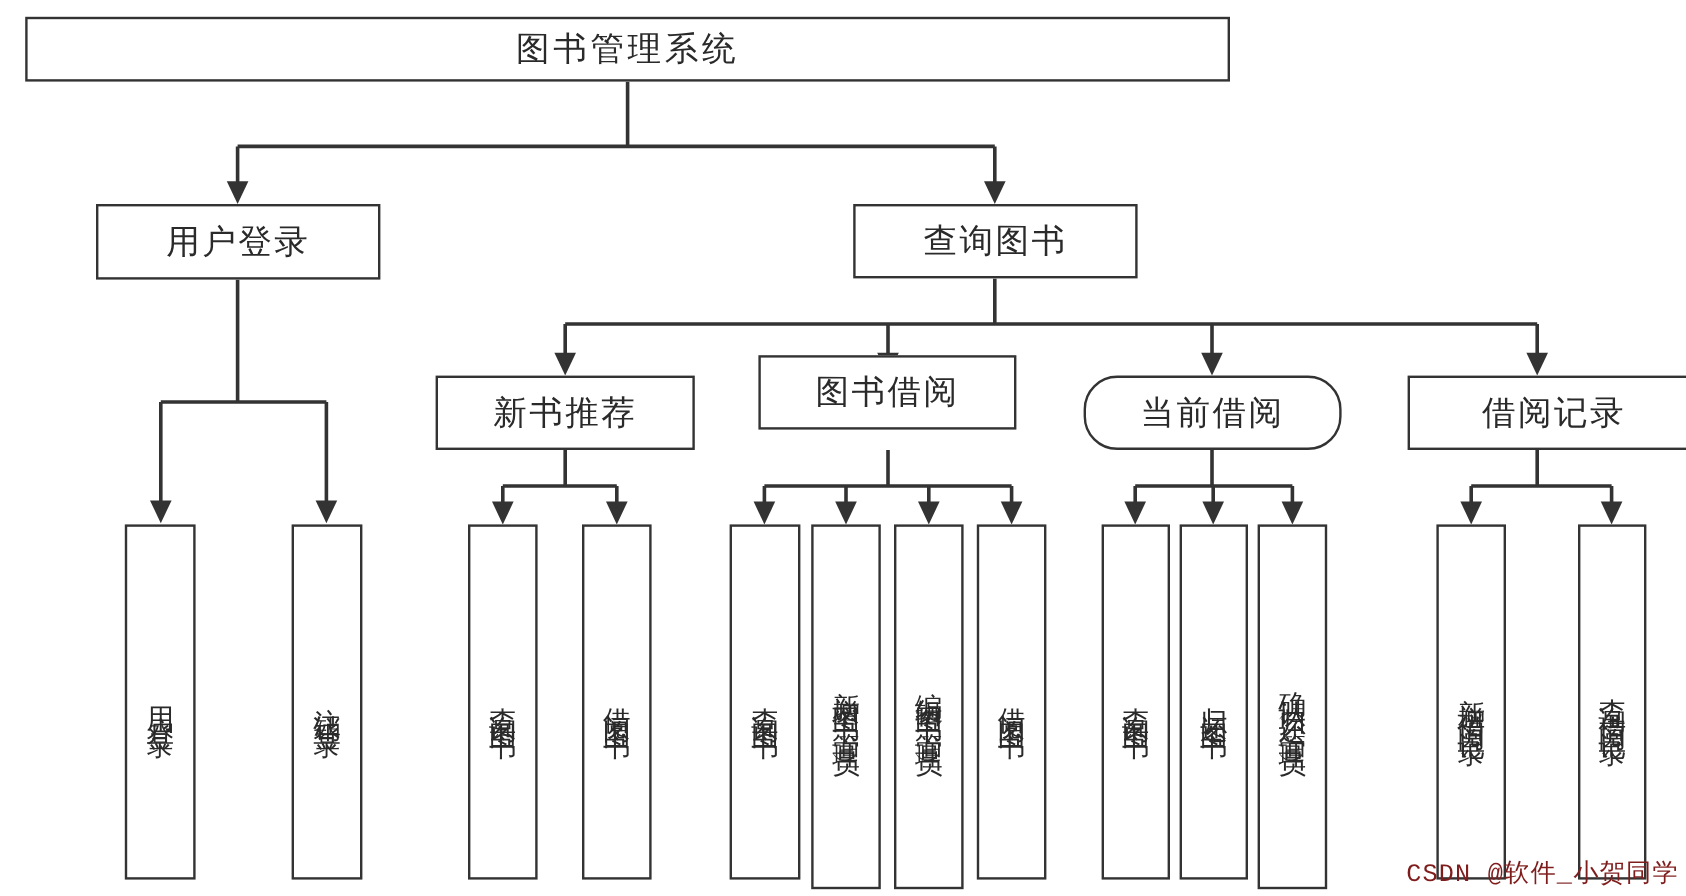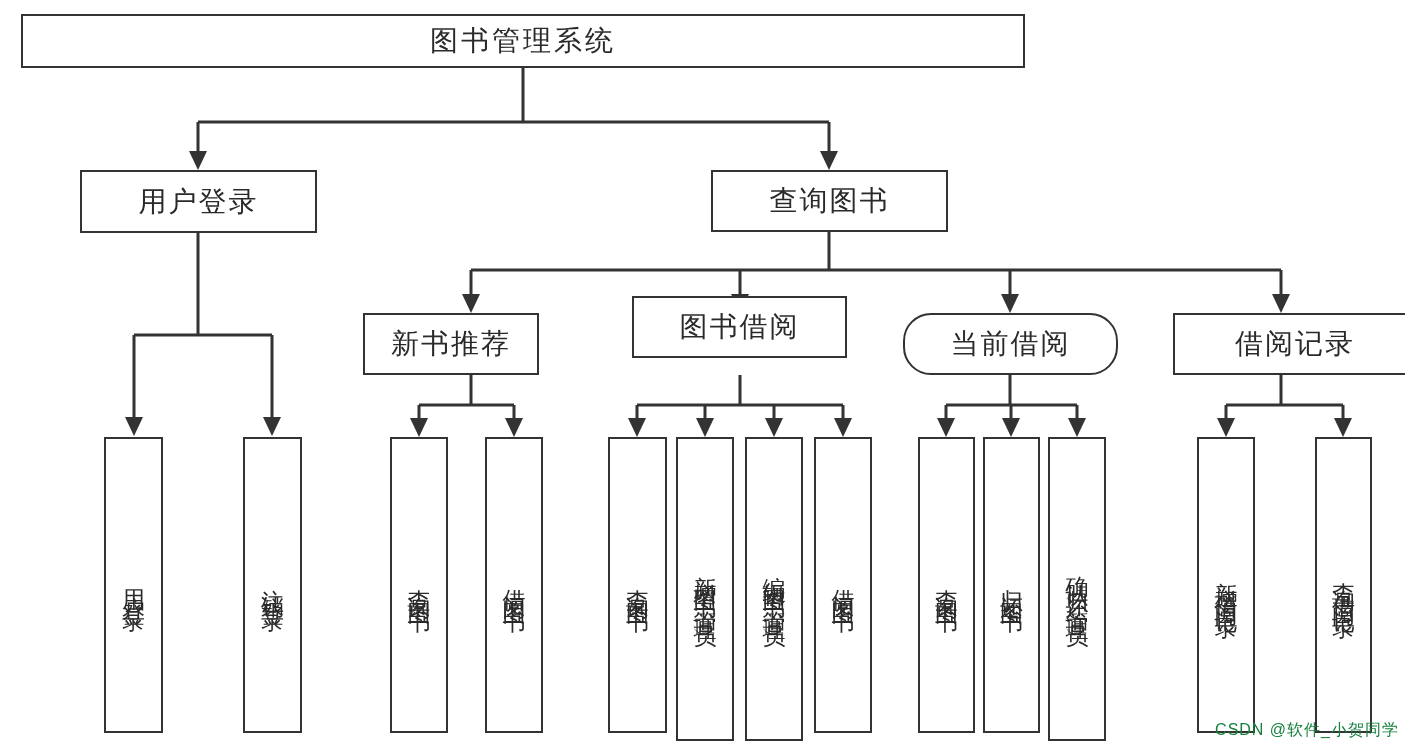--- a/index.html
+++ b/index.html
@@ -30,45 +30,46 @@
     font-size:23px;
     letter-spacing:7px;
     top:437px;height:296px;
     line-height:1;
   }
   .leaf.tall{height:304px;}
   
   .b-root{left:21px;top:14px;width:1004px;height:54px;letter-spacing:3px;}
   .b-l2a{left:80px;top:170px;width:237px;height:63px;}
   .b-l2b{left:711px;top:170px;width:237px;height:62px;}
-  .b-l3a{left:363px;top:313px;width:176px;height:62px;}
+  .b-l3a{left:363px;top:313px;width:216px;height:62px;}
   .b-l3b{left:632px;top:296px;width:215px;height:62px;}
   .b-l3c{left:903px;top:313px;width:215px;height:62px;border-radius:28px;}
   .b-l3d{left:1173px;top:313px;width:244px;height:62px;}
   .lf-1a{left:104px;width:59px;}
   .lf-1b{left:243px;width:59px;}
   .lf-2a{left:390px;width:58px;}
   .lf-2b{left:485px;width:58px;}
   .lf-3a{left:608px;width:59px;}
   .lf-3b{left:676px;width:58px;}
   .lf-3c{left:745px;width:58px;}
   .lf-3d{left:814px;width:58px;}
   .lf-4a{left:918px;width:57px;}
   .lf-4b{left:983px;width:57px;}
   .lf-4c{left:1048px;width:58px;}
   .lf-5a{left:1197px;width:58px;}
   .lf-5b{left:1315px;width:57px;}
   .watermark{
     position:absolute;
     right:6px;bottom:6px;
-    color:#15803d;
-    font-size:16px;
+    color:#7f1d1d;
+    font-size:21px;
     letter-spacing:1px;
     z-index:5;
     white-space:nowrap;
+    font-family:Liberation Mono, monospace;
   }
 </style>
 </head>
 <body>
 
 <div class="wrap">
 
   <svg width="1405" height="747" viewBox="0 0 1405 747">
     <path class="ln" d="M523 68 V122 M198 122 H829 M198 122 V155 M829 122 V155
       M198 233 V335 M134 335 H272 M134 335 V421 M272 335 V421

